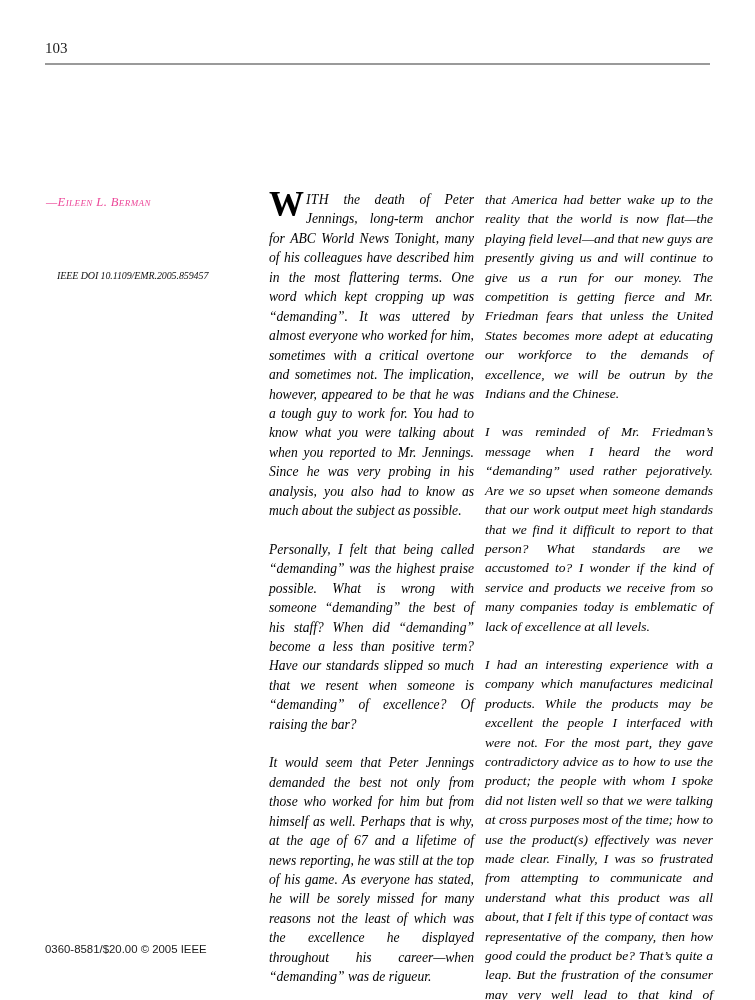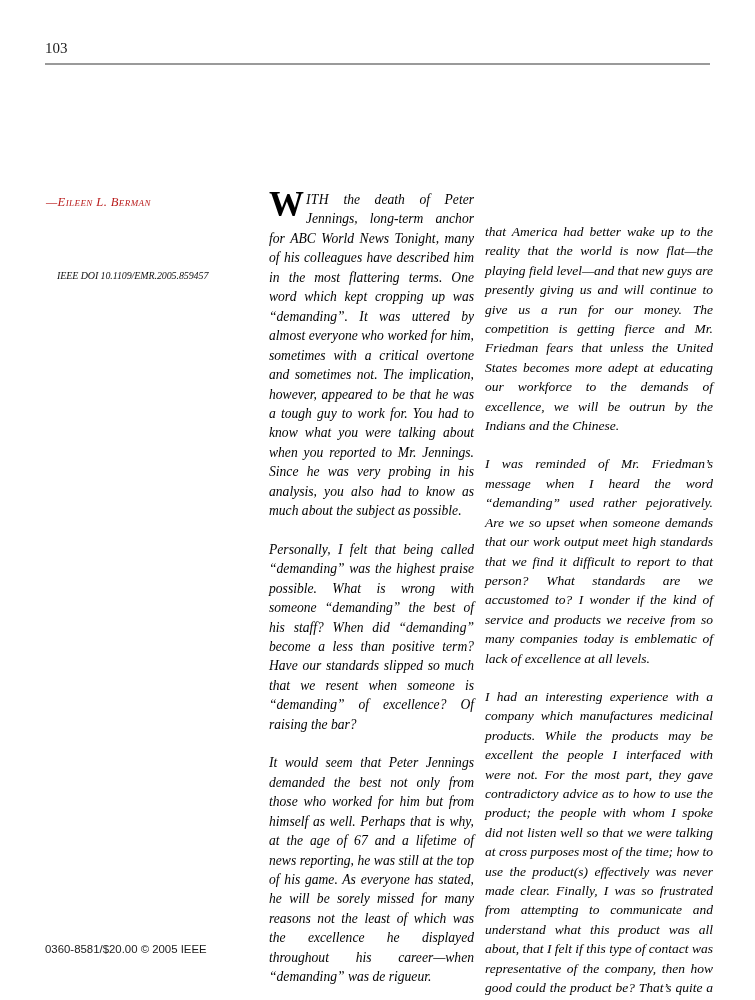--- a/index.html
+++ b/index.html
@@ -82,30 +82,30 @@
     height: 735px;
   }
   .col {
     position: absolute;
     top: 0;
     width: 205px;
     height: 735px;
   }
   .col-left   { left: 0px;   width: 205px; }
   .col-mid    { left: 224px; width: 205px; }
-  .col-right  { left: 440px; width: 228px; margin-top: 32px; }
+  .col-right  { left: 440px; width: 228px; }
 
   
   .byline {
     font-family: "Liberation Serif", serif;
     font-style: italic;
     font-variant: small-caps;
     font-size: 12.6px;
     letter-spacing: 0.4px;
-    color: #b91c1c;
+    color: #ec4899;
     margin: 5px 0 0 1px;
     white-space: nowrap;
   }
   .doi {
     font-family: Liberation Serif, serif;
     font-style: italic;
     font-size: 10px;
     letter-spacing: -0.1px;
     color: #111111;
     margin: 60px 0 0 12px;

